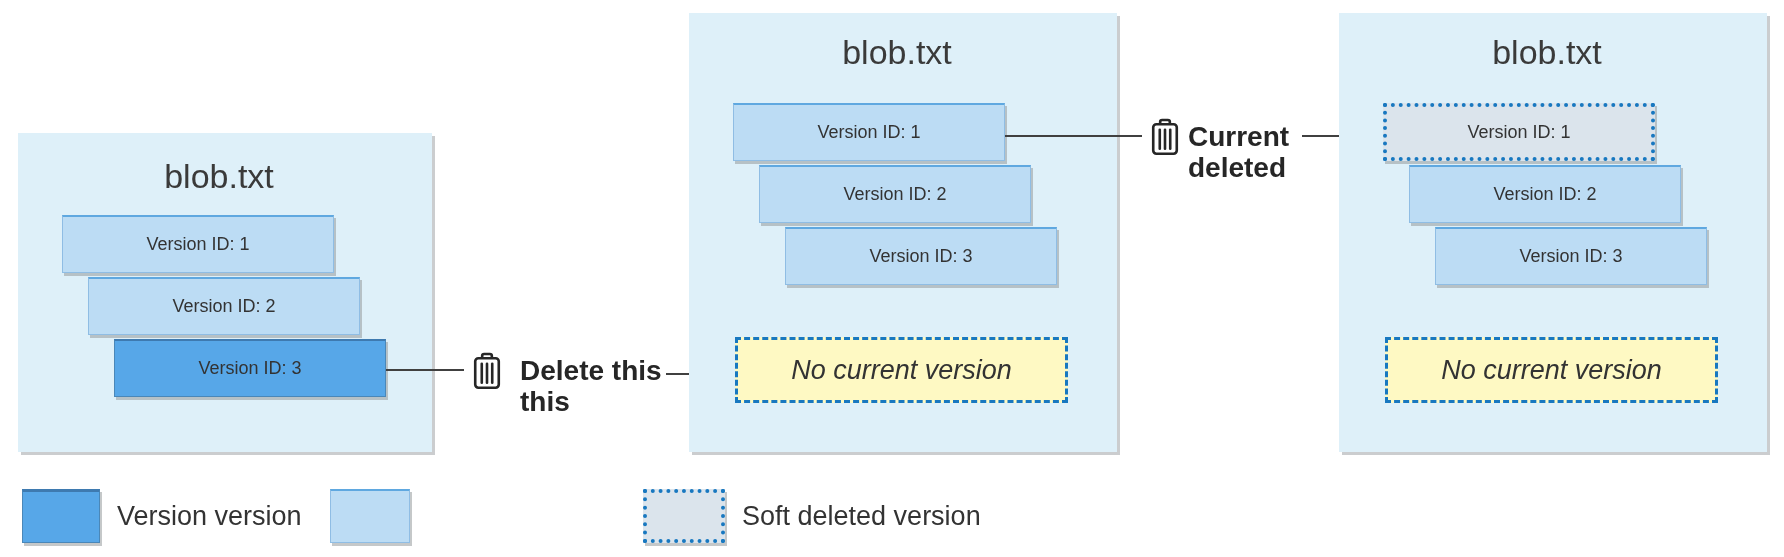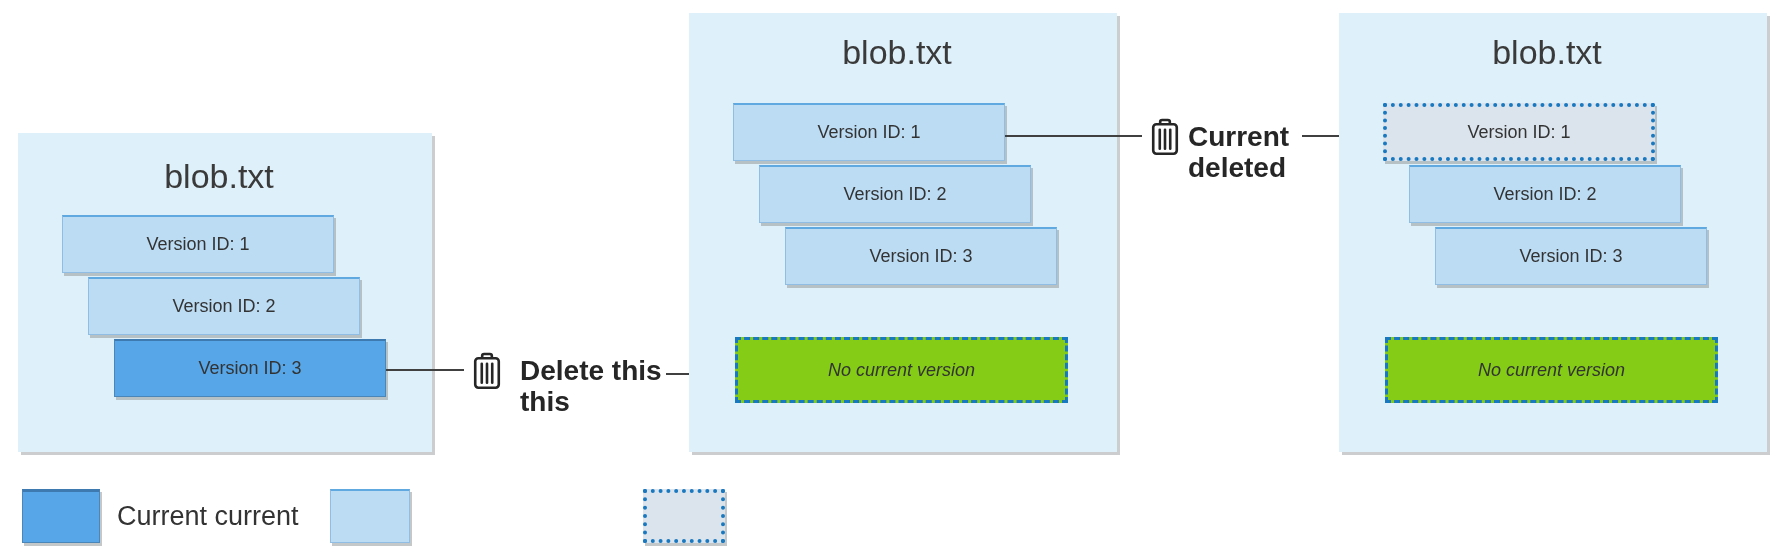--- a/index.html
+++ b/index.html
@@ -27,24 +27,24 @@
   }
   .vbox.curr{
     background:var(--c-current-fill,#57a7e8);
     border:1px solid #4a87b8;border-top:2px solid #3e7ab0;
   }
   .vbox.soft{
     background:var(--c-soft-fill,#dbe4ec);
     border:4px dotted var(--c-accent-blue,#1878c0);
   }
   .dashed-box{
-    position:absolute;box-sizing:border-box;background:#84cc16;
+    position:absolute;box-sizing:border-box;background:#fef9c3;
     border:3px dashed var(--c-accent-blue,#1878c0);
     display:flex;align-items:center;justify-content:center;
-    font-size:18px;font-style:italic;color:#333;white-space:nowrap;
+    font-size:27px;font-style:italic;color:#333;white-space:nowrap;
   }
   .aline{position:absolute;height:2px;background:var(--c-arrow,#404040);}
   .ahead{
     position:absolute;width:0;height:0;
     border-top:8px solid transparent;border-bottom:8px solid transparent;
     border-left:15px solid var(--c-arrow,#404040);
   }
   .alabel{
     position:absolute;font-size:28px;font-weight:bold;line-height:31px;
     color:#262626;white-space:nowrap;
@@ -117,19 +117,20 @@
 
   <div class="panel" style="left:1339px;top:13px;width:428px;height:439px;">
     <div class="panel-title" style="top:20px;">blob.txt</div>
     <div class="vbox soft" style="left:44px;top:90px;">Version ID: 1</div>
     <div class="vbox prev" style="left:70px;top:152px;">Version ID: 2</div>
     <div class="vbox prev" style="left:96px;top:214px;">Version ID: 3</div>
     <div class="dashed-box" style="left:46px;top:324px;width:333px;height:66px;">No current version</div>
   </div>
 
   <div class="lg-swatch current" style="left:22px;top:489px;"></div>
-  <div class="lg-label" style="left:117px;">Current current</div>
+  <div class="lg-label" style="left:117px;">Version version</div>
 
   <div class="lg-swatch previous" style="left:330px;top:489px;"></div>
 
   <div class="lg-swatch soft" style="left:643px;top:489px;"></div>
+  <div class="lg-label" style="left:742px;">Soft deleted version</div>
 
 </div>
 
 </body></html>

